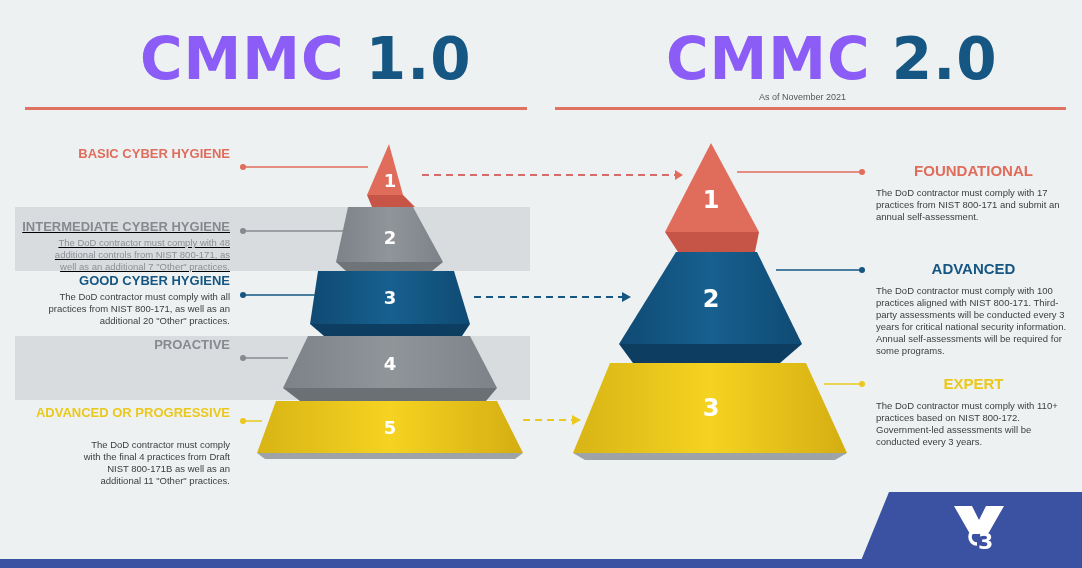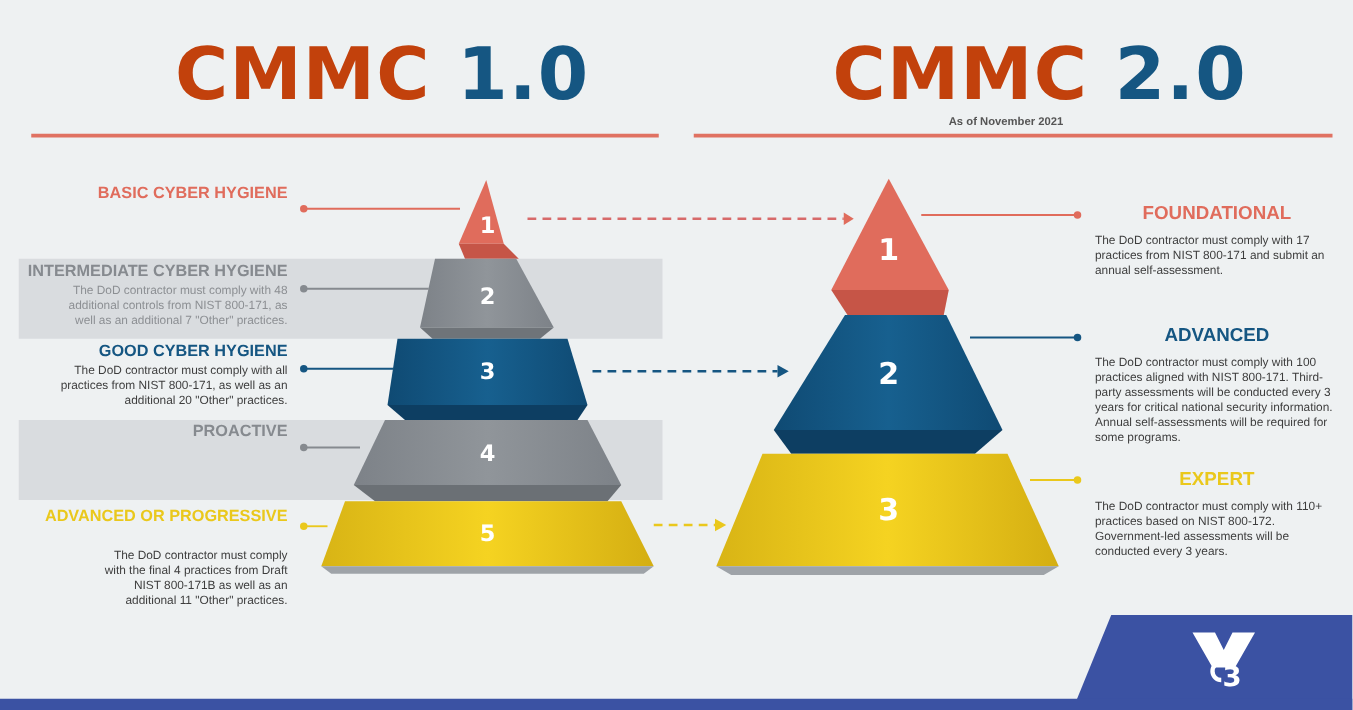--- a/index.html
+++ b/index.html
@@ -8,21 +8,21 @@
     background: #eef1f2;
     font-family: "Liberation Sans", "DejaVu Sans", sans-serif;
     position: relative;
   }
   .abs { position: absolute; }
   .title {
     font-family: "DejaVu Sans", sans-serif;
     font-weight: bold; font-size: 58px; letter-spacing: 1px;
     white-space: nowrap; line-height: 1;
   }
-  .title .c { color: #c2410c; }
+  .title .c { color: #8b5cf6; }
   .title .v { color: #155682; }
   .rule { height: 3px; background: #e07262; }
   .subtitle { font-size: 9px; color: #555; }
 
   .band { background: #d9dcdf; }
 
   .lh { font-weight: bold; font-size: 13px; text-align: right; white-space: nowrap; }
   .ld { font-size: 9.5px; line-height: 12px; text-align: right; color: #3d3d3d; }
   .ld.muted { color: #8c8f93; }
   .rh { font-weight: bold; font-size: 15px; white-space: nowrap; text-align: center; }
@@ -45,21 +45,21 @@
 <div class="abs title" style="left:140px; top:30px;">
   <span class="c">CMMC</span>
   <span class="v">1.0</span>
 </div>
 <div class="abs rule" style="left:25px; top:107px; width:502px;"></div>
 
 <div class="abs title" style="left:666px; top:30px;">
   <span class="c">CMMC</span>
   <span class="v">2.0</span>
 </div>
-<div class="abs subtitle" style="left:759px; top:92px;font-weight:bold;">As of November 2021</div>
+<div class="abs subtitle" style="left:759px; top:92px;">As of November 2021</div>
 <div class="abs rule" style="left:555px; top:107px; width:511px;"></div>
 
 <div class="abs band" style="left:15px; top:207px; width:515px; height:64px;"></div>
 <div class="abs band" style="left:15px; top:336px; width:515px; height:64px;"></div>
 
 <svg class="abs" style="left:0; top:0;" width="1082" height="568">
   <defs>
     <linearGradient id="gY" x1="0" x2="1" y1="0" y2="0">
       <stop offset="0" stop-color="#d8b415"></stop>
         <stop offset="0.5" stop-color="#f5d321"></stop>
@@ -138,21 +138,21 @@
 <div class="abs num" style="left:375px; top:353px; width:30px; font-size:18px;">4</div>
 <div class="abs num" style="left:375px; top:417px; width:30px; font-size:18px;">5</div>
 
 <div class="abs num" style="left:691px; top:186px; width:40px; font-size:24px;">1</div>
 <div class="abs num" style="left:691px; top:285px; width:40px; font-size:24px;">2</div>
 <div class="abs num" style="left:691px; top:394px; width:40px; font-size:24px;">3</div>
 
 <div class="abs" style="right:852px; top:146px; width:220px;">
   <div class="lh red">BASIC CYBER HYGIENE</div>
 </div>
-<div class="abs" style="right:852px; top:209px; width:230px;">
+<div class="abs" style="right:852px; top:219px; width:230px;text-decoration:underline;">
   <div class="lh grey">INTERMEDIATE CYBER HYGIENE</div>
   <div class="ld muted" style="margin-top:3px; margin-left:45px;">The DoD contractor must comply with 48 additional controls from NIST 800-171, as well as an additional 7 "Other" practices.</div>
 </div>
 <div class="abs" style="right:852px; top:273px; width:220px;">
   <div class="lh blue">GOOD CYBER HYGIENE</div>
   <div class="ld" style="margin-top:3px; margin-left:35px;">The DoD contractor must comply with all practices from NIST 800-171, as well as an additional 20 "Other" practices.</div>
 </div>
 <div class="abs" style="right:852px; top:337px; width:220px;">
   <div class="lh grey">PROACTIVE</div>
 </div>

